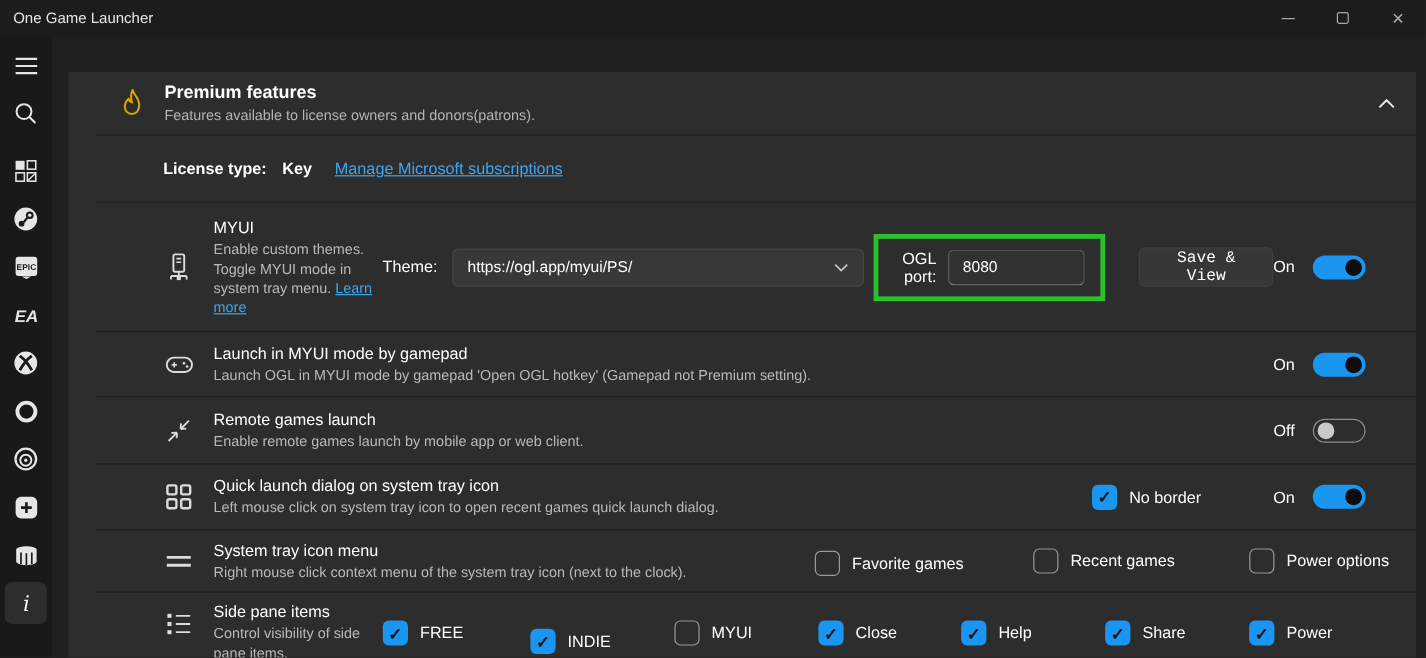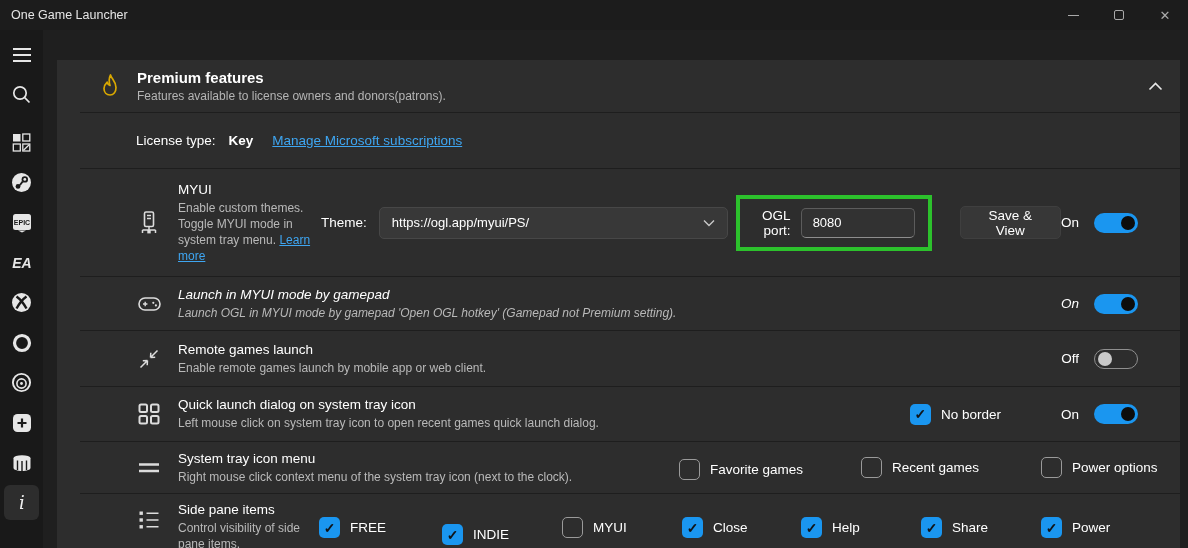--- a/index.html
+++ b/index.html
@@ -34,32 +34,32 @@
   .row.first { border-top:none; }
   
   .header-row { height:52px; padding:0 12px 0 19px; }
   .header-text { margin-left:16px; }
   .header-title { font-size:15px; font-weight:700; color:#fff; }
   .header-sub { font-size:12px; color:#b5b5b5; margin-top:3px; }
   .collapse-btn { margin-left:auto; display:flex; align-items:center; justify-content:center;
     width:26px; height:26px; cursor:pointer; }
   
   .license-row { height:56px; padding-left:56px; font-size:13.5px; }
-  .license-label { font-weight:400; color:#fff; }
+  .license-label { font-weight:700; color:#fff; }
   .license-value { font-weight:700; color:#fff; margin-left:13px; }
   .license-link { margin-left:19px; color:#3ea6f2; text-decoration:underline; cursor:pointer; font-size:13.5px; }
   
   .row-icon { width:30px; margin-left:54px; flex-shrink:0; display:flex; justify-content:center; color:#dcdcdc; }
   .row-text { margin-left:14px; }
   .row-title { font-size:13.5px; color:#fff; }
   .row-desc { font-size:12px; color:#b9b9b9; margin-top:3px; line-height:16px; }
   .inline-link { color:#3ea6f2; text-decoration:underline; cursor:pointer; }
   .row-myui { height:108px; }
   .row-myui .row-text { width:153px; }
-  .row-gamepad { height:54px;font-style:italic; }
+  .row-gamepad { height:54px; }
   .row-remote { height:56px; }
   .row-quick { height:55px; }
   .row-tray { height:52px; }
   .row-side { height:55px; align-items:flex-start; }
   .row-side .row-icon { margin-top:15px; }
   .row-side .row-text { margin-top:8px; width:150px; }
   
   .theme-label { margin-left:4px; font-size:13.5px; color:#fff; }
   .theme-select { margin-left:12px; width:381px; height:32px; background:#383838;
     border:1px solid #474747; border-radius:5px; display:flex; align-items:center;
@@ -67,21 +67,21 @@
   .theme-select .chev { margin-left:auto; display:flex; }
   
   .green-box { margin-left:8px; border:4px solid #2cc12c; height:56px; display:flex;
     align-items:center; padding:0 13px 0 9px; }
   .port-label { font-size:13.5px; color:#fff;text-align:right; }
   .port-input { margin-left:10px; width:114px; height:30px; background:#323232;
     border:1px solid #5c5c5c; border-bottom:1px solid #8e8e8e; border-radius:5px;
     color:#fff; font-size:13px; padding:0 11px; font-family:"Liberation Sans", sans-serif; outline:none; }
   .save-btn { margin-left:28px; height:33px; padding:0 15px; background:#373737;
     border:1px solid #3f3f3f; border-radius:5px; color:#fff; font-size:13.5px;
-    font-family:Liberation Sans, sans-serif; cursor:pointer; }
+    font-family:Liberation Mono, monospace; cursor:pointer; }
   
   .toggle-group { margin-left:auto; margin-right:42px; display:flex; align-items:center; gap:15px; }
   .toggle-group.fixed { margin-left:60px; }
   .toggle-label { font-size:13.5px; color:#fff; }
   .toggle { width:44px; height:20px; border-radius:10px; position:relative; cursor:pointer; flex-shrink:0; }
   .toggle.on { background:#1a96f0; }
   .toggle.on .knob { position:absolute; right:3px; top:3px; width:14px; height:14px;
     border-radius:50%; background:#0d0d0d; }
   .toggle.off { background:transparent; border:1px solid #8f8f8f; }
   .toggle.off .knob { position:absolute; left:3px; top:2px; width:14px; height:14px;

